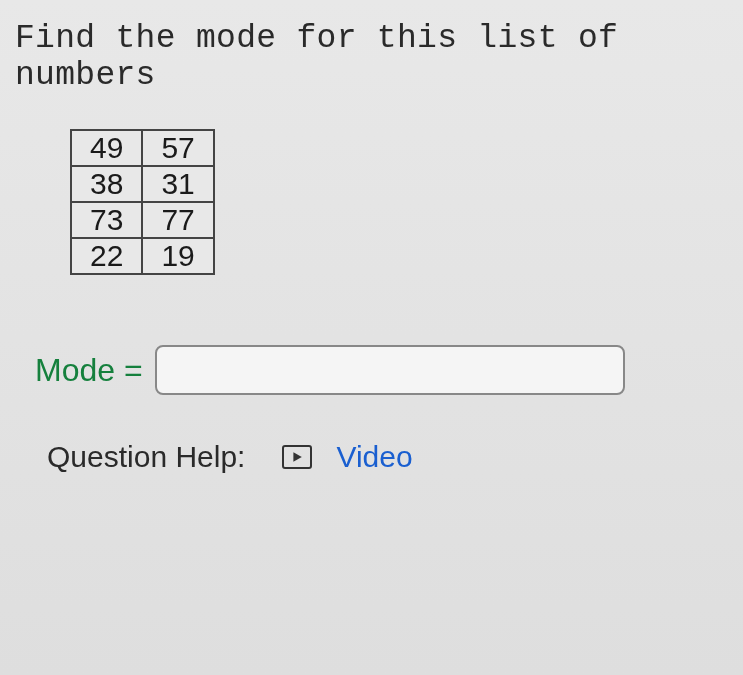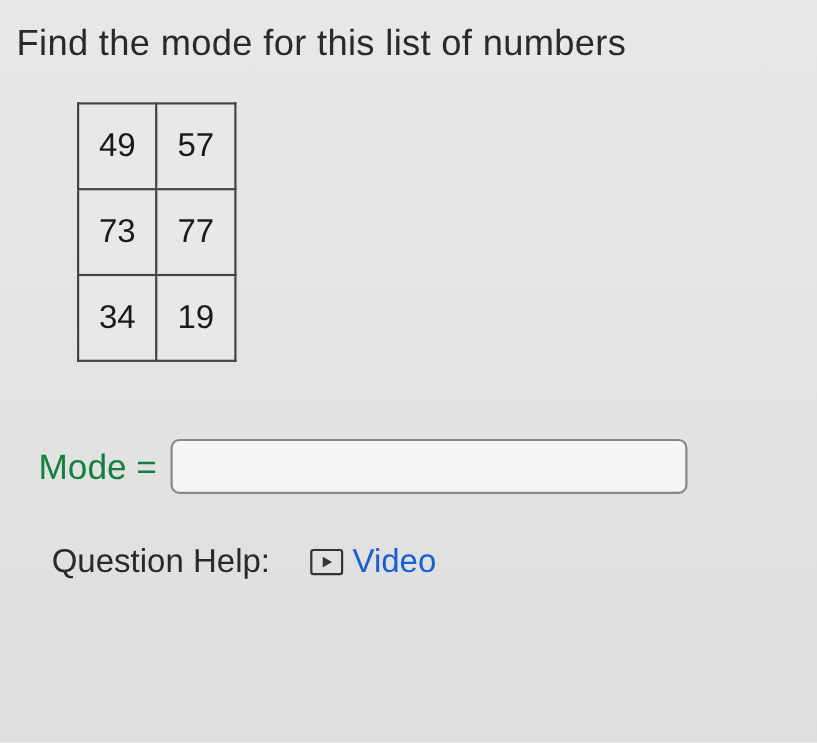--- a/index.html
+++ b/index.html
@@ -15,29 +15,30 @@
       color: #222;
       padding: 20px 15px;
       overflow: hidden;
     }
     .question-text {
       font-size: 33px;
       font-weight: 400;
       color: #2a2a2a;
       margin-bottom: 35px;
       letter-spacing: 0.3px;
+      font-family: Liberation Mono, monospace;
     }
     .data-table {
       border-collapse: collapse;
       margin-left: 55px;
       margin-bottom: 70px;
     }
     .data-table td {
       border: 2px solid #444;
-      padding: 21px 18px;
+      padding: 0 18px;
       font-size: 30px;
       text-align: right;
       color: #1a1a1a;
       background: #e8e8e8;
       min-width: 60px;
     }
     .answer-row {
       display: flex;
       align-items: center;
       margin-left: 20px;
@@ -66,21 +67,21 @@
     }
     .help-label {
       color: #2a2a2a;
       margin-right: 22px;
     }
     .video-link {
       display: inline-flex;
       align-items: center;
       color: #1a5fd0;
       cursor: pointer;
-      gap: 8px;
+      gap: 24px;
       padding-left: 15px;
     }
     .video-icon-box {
       display: inline-flex;
       align-items: center;
       justify-content: center;
       width: 30px;
       height: 24px;
       border: 2px solid #333;
       border-radius: 3px;
@@ -96,25 +97,29 @@
 
 <div class="question-text">Find the mode for this list of numbers</div>
 
 <table class="data-table">
   <tbody>
       <tr>
     <td>49</td>
     <td>57</td>
   </tr>
   <tr>
+    <td>38</td>
+    <td>31</td>
+  </tr>
+  <tr>
     <td>73</td>
     <td>77</td>
   </tr>
   <tr>
-    <td>34</td>
+    <td>22</td>
     <td>19</td>
   </tr>
 </tbody>
   </table>
 
 <div class="answer-row">
   <span class="answer-label">Mode =</span>
   <input type="text" class="answer-input" value="" style="">
 </div>
 

